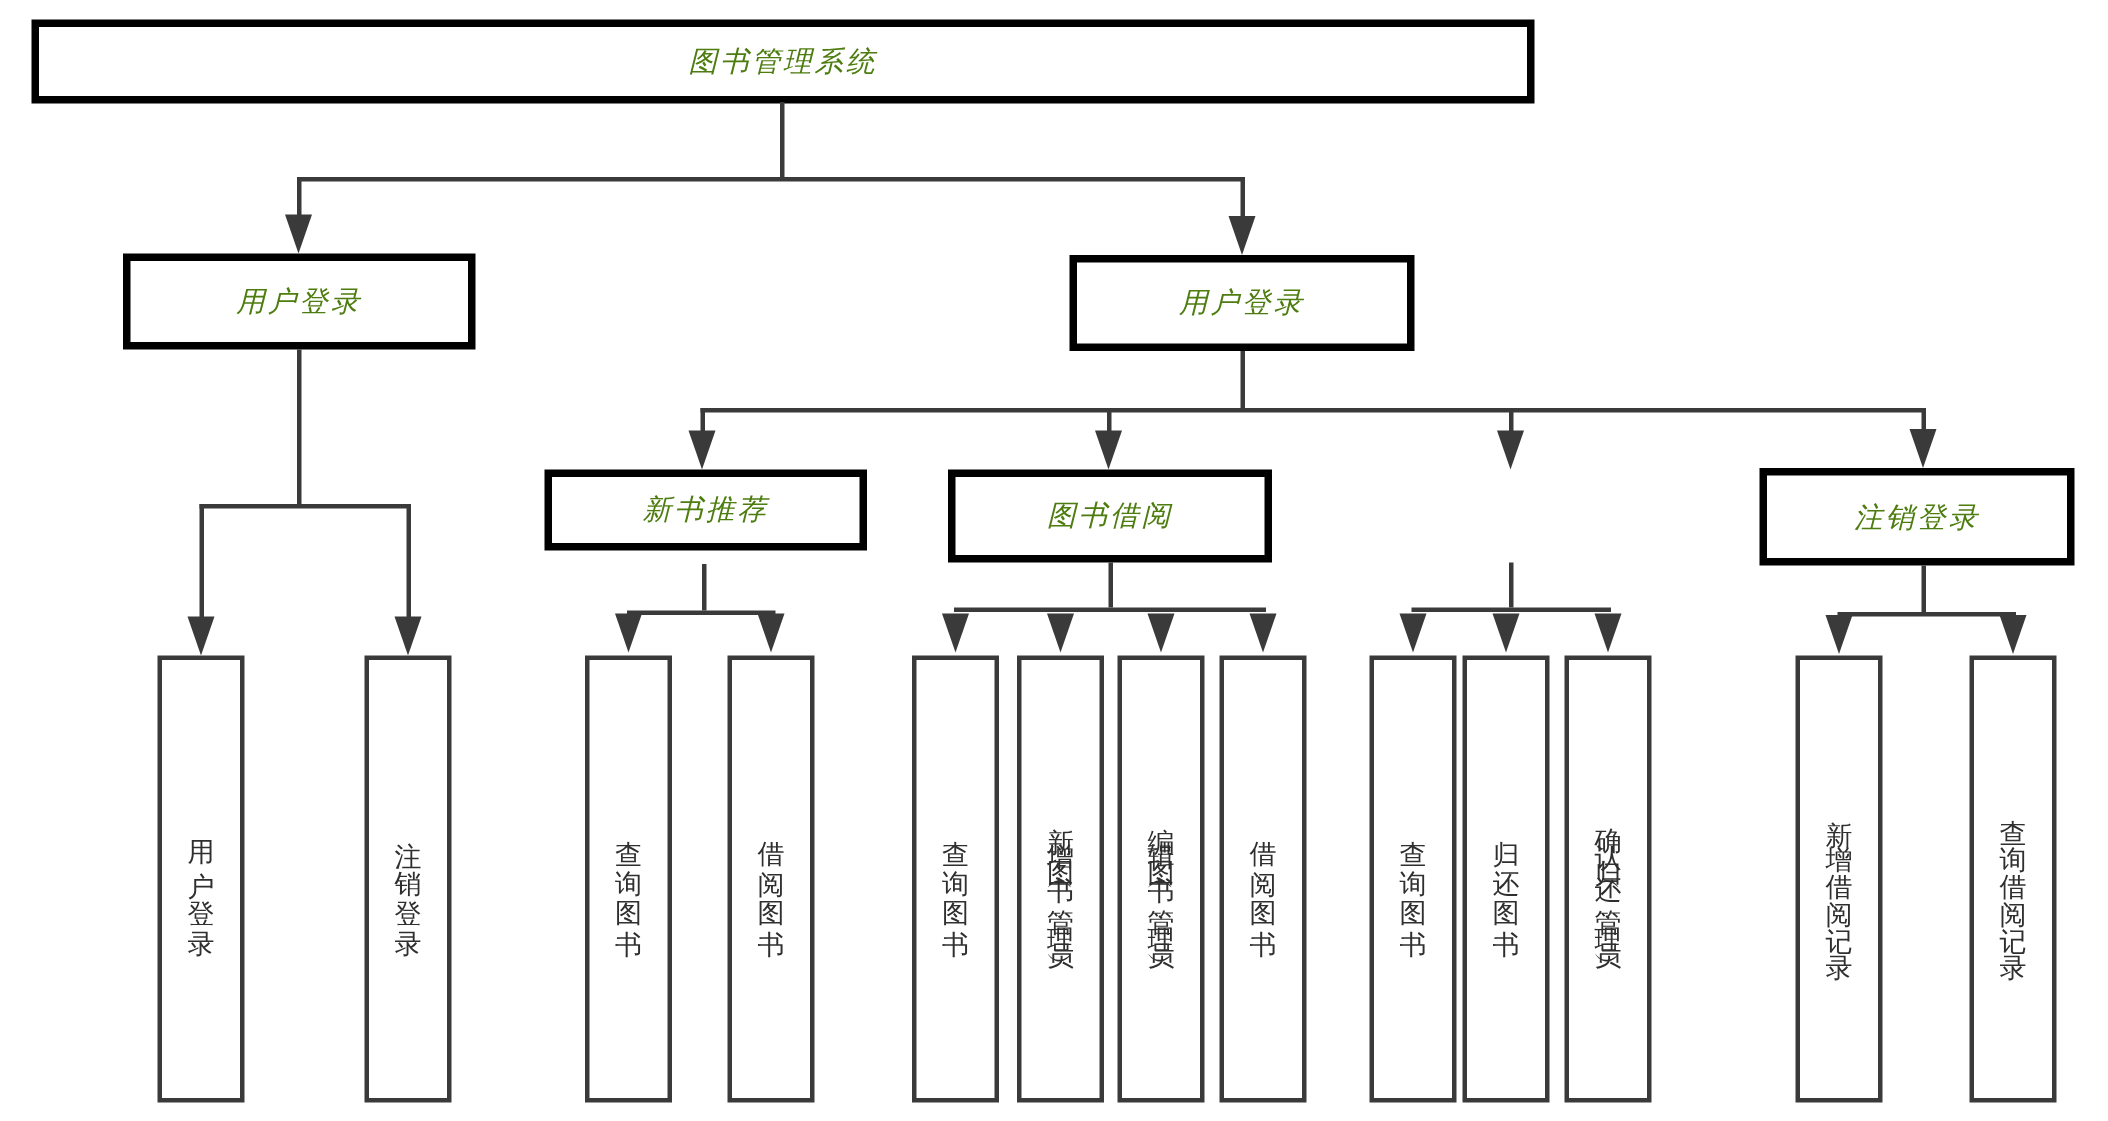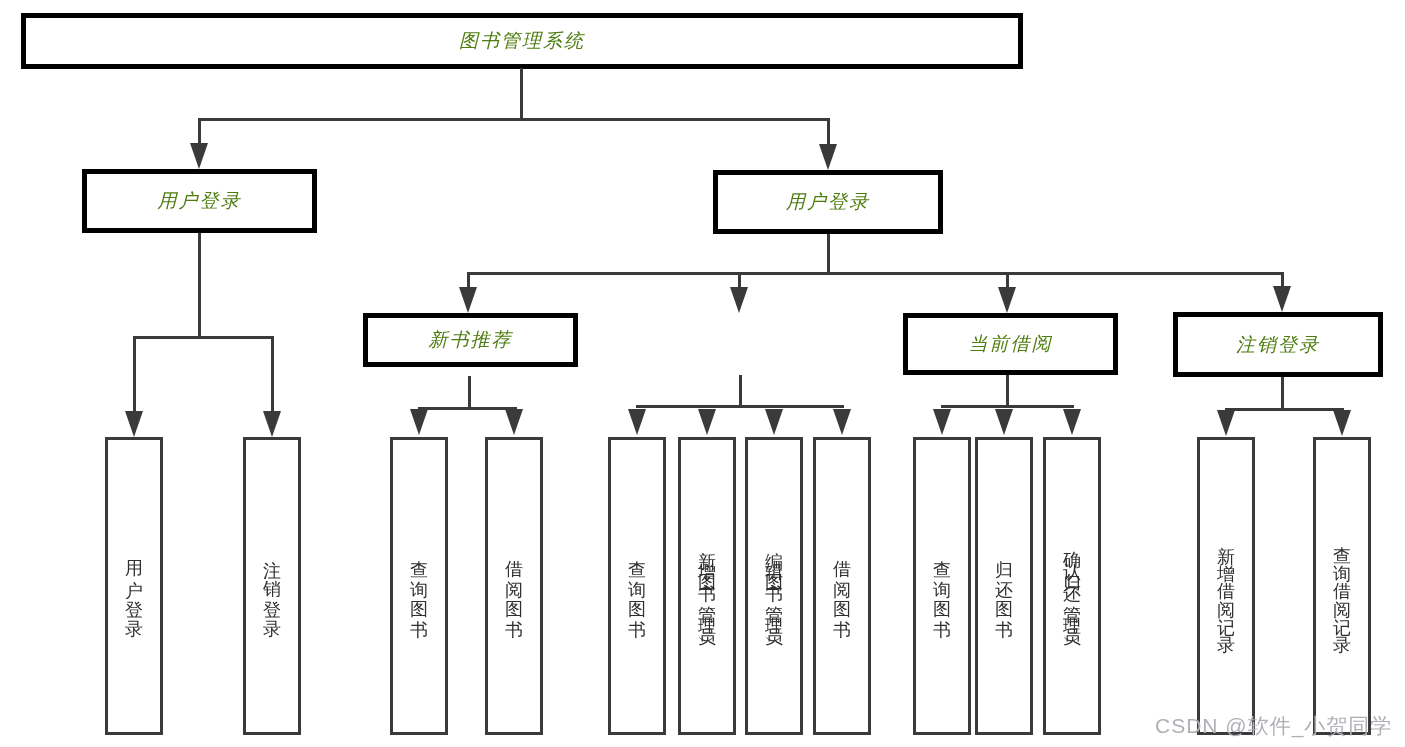--- a/index.html
+++ b/index.html
@@ -109,22 +109,22 @@
   <div class="vline" style="left:738px; top:272px; height:16px;"></div>
   <div class="arrow" style="left:730px; top:287px;"></div>
   <div class="vline" style="left:1006px; top:272px; height:16px;"></div>
   <div class="arrow" style="left:998px; top:287px;"></div>
   <div class="vline" style="left:1281px; top:272px; height:16px;"></div>
   <div class="arrow" style="left:1273px; top:286px;"></div>
 
   <div class="hbox" style="left:363px; top:313px; width:215px; height:54px;">
     <span>新书推荐</span>
   </div>
-  <div class="hbox" style="left:903px; top:313px; width:215px; height:62px;">
-    <span>当前借阅</span>
+  <div class="hbox" style="left:632px; top:313px; width:216px; height:62px;">
+    <span>图书借阅</span>
   </div>
   <div class="hbox" style="left:1173px; top:312px; width:210px; height:65px;">
     <span>注销登录</span>
   </div>
 
   <div class="vline" style="left:468px; top:376px; height:31px;"></div>
   <div class="hline" style="left:418px; top:407px; width:99px;"></div>
   <div class="arrow" style="left:410px; top:409px;"></div>
   <div class="arrow" style="left:505px; top:409px;"></div>
 
@@ -183,15 +183,14 @@
     <span class="vtext ls9">确认归还（管理员）</span>
   </div>
 
   <div class="vbox" style="left:1197px;">
     <span class="vtext ls6">新增借阅记录</span>
   </div>
   <div class="vbox" style="left:1313px;">
     <span class="vtext ls6">查询借阅记录</span>
   </div>
 
-  <div id="watermark">CSDN @软件_小贺同学</div>
 
 </div>
 
 </body></html>

